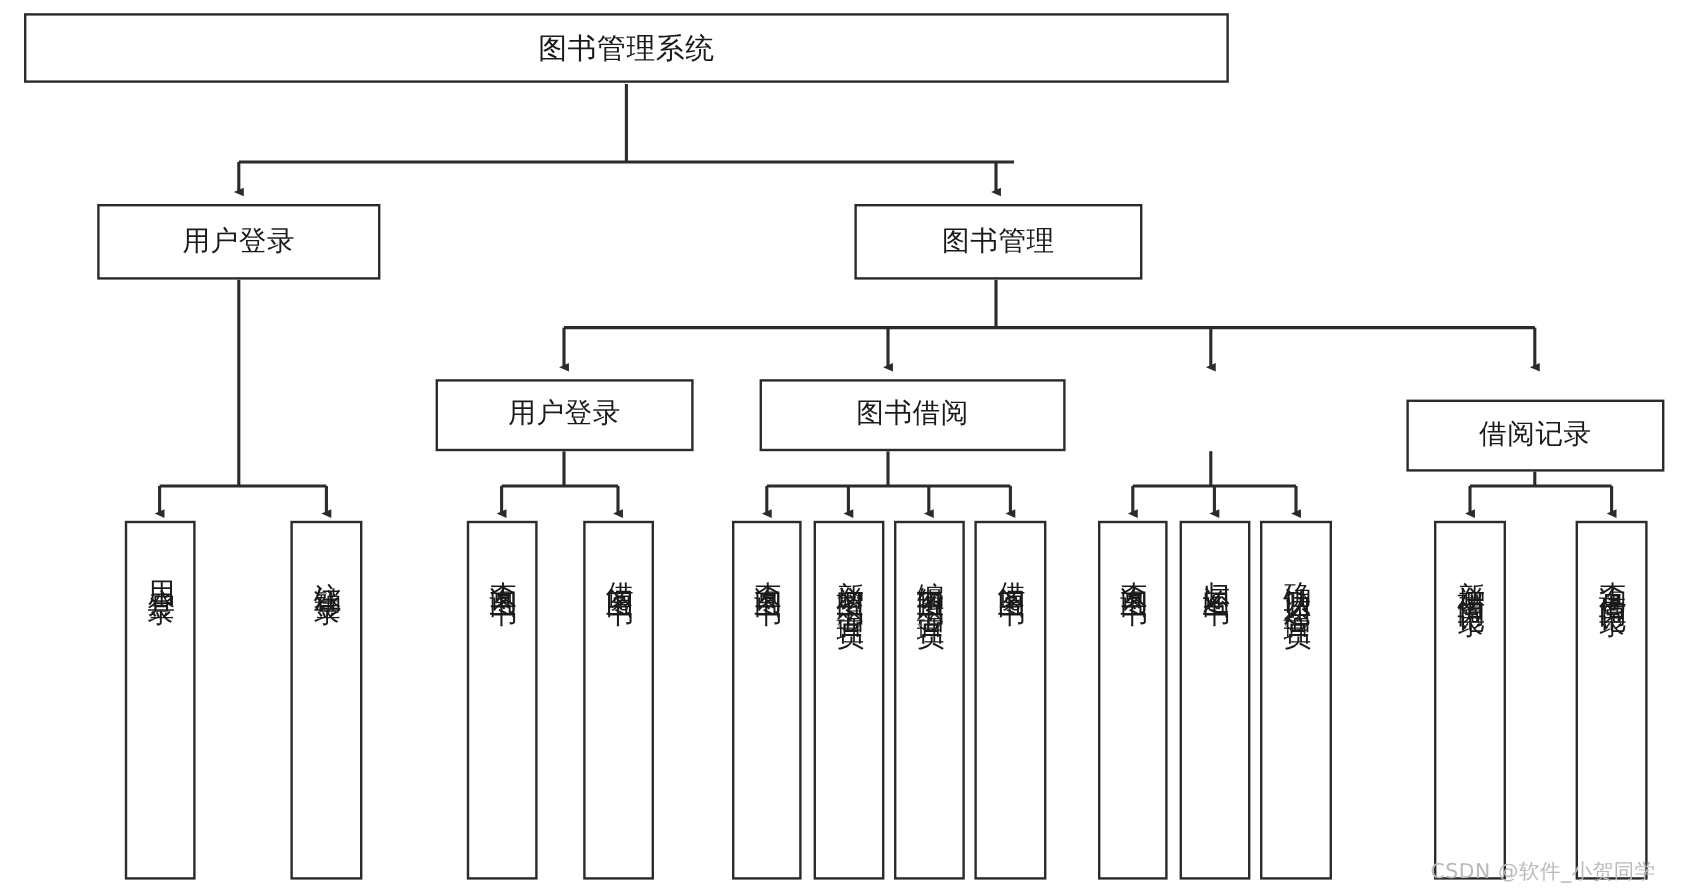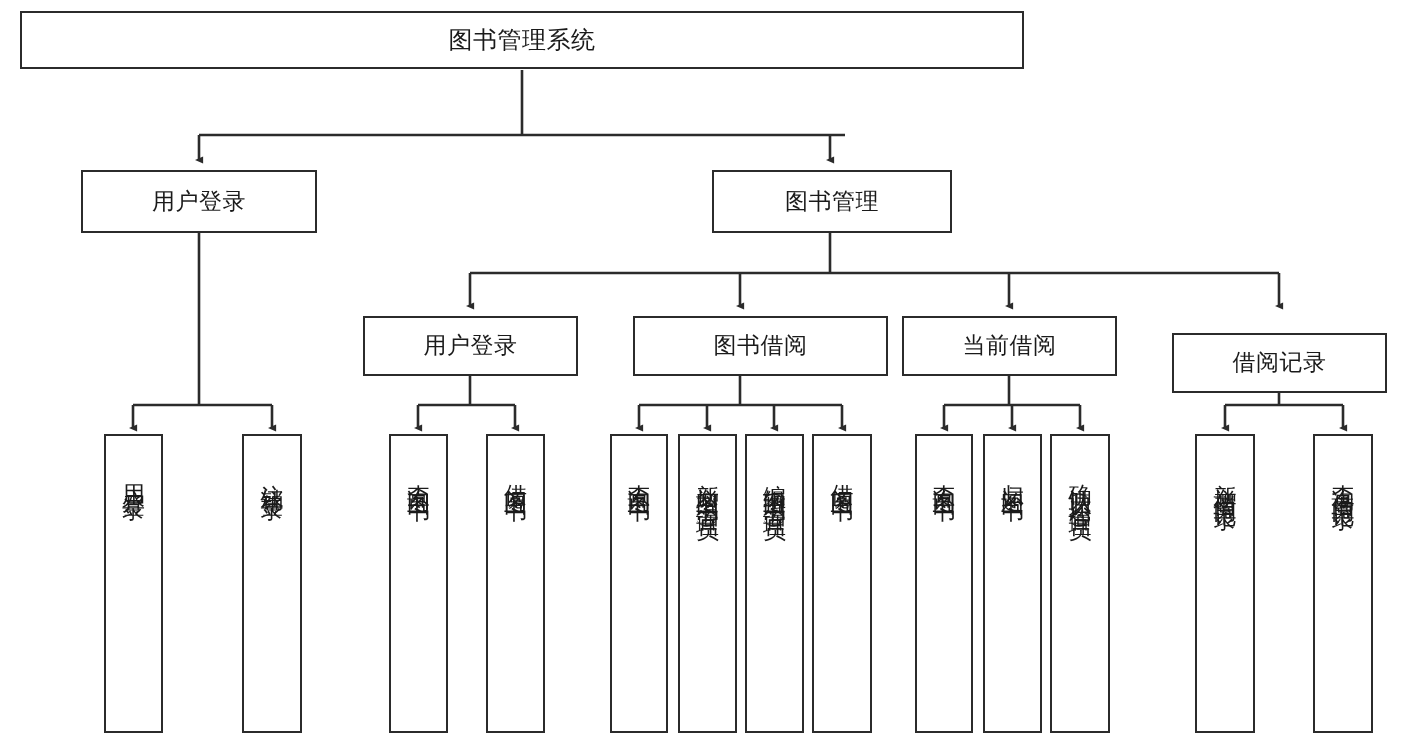--- a/index.html
+++ b/index.html
@@ -139,23 +139,20 @@
   <div class="node horiz" style="left:712px; top:170px; width:240px; height:63px;">
     <span class="node-label">图书管理</span>
   </div>
 
   <div class="node horiz" style="left:363px; top:316px; width:215px; height:60px;">
     <span class="node-label">用户登录</span>
   </div>
   <div class="node horiz" style="left:633px; top:316px; width:255px; height:60px;">
     <span class="node-label">图书借阅</span>
   </div>
-  <div class="node horiz" style="left:902px; top:316px; width:215px; height:60px;">
-    <span class="node-label">当前借阅</span>
-  </div>
   <div class="node horiz" style="left:1172px; top:316px; width:215px; height:60px;margin-top:17px;">
     <span class="node-label">借阅记录</span>
   </div>
 
   <div class="node vert" style="left:104px; top:434px; width:59px; height:299px;">
     <span class="node-label">用户登录</span>
   </div>
   <div class="node vert" style="left:242px; top:434px; width:60px; height:299px;">
     <span class="node-label">注销登录</span>
   </div>
@@ -190,14 +187,15 @@
     <span class="node-label">确认归还（管理员）</span>
   </div>
 
   <div class="node vert" style="left:1195px; top:434px; width:60px; height:299px;">
     <span class="node-label">新增借阅记录</span>
   </div>
   <div class="node vert" style="left:1313px; top:434px; width:60px; height:299px;">
     <span class="node-label">查询借阅记录</span>
   </div>
 
+  <div class="watermark" style="left:1192px; top:715px;">CSDN @软件_小贺同学</div>
 
 </div>
 
 </body></html>

